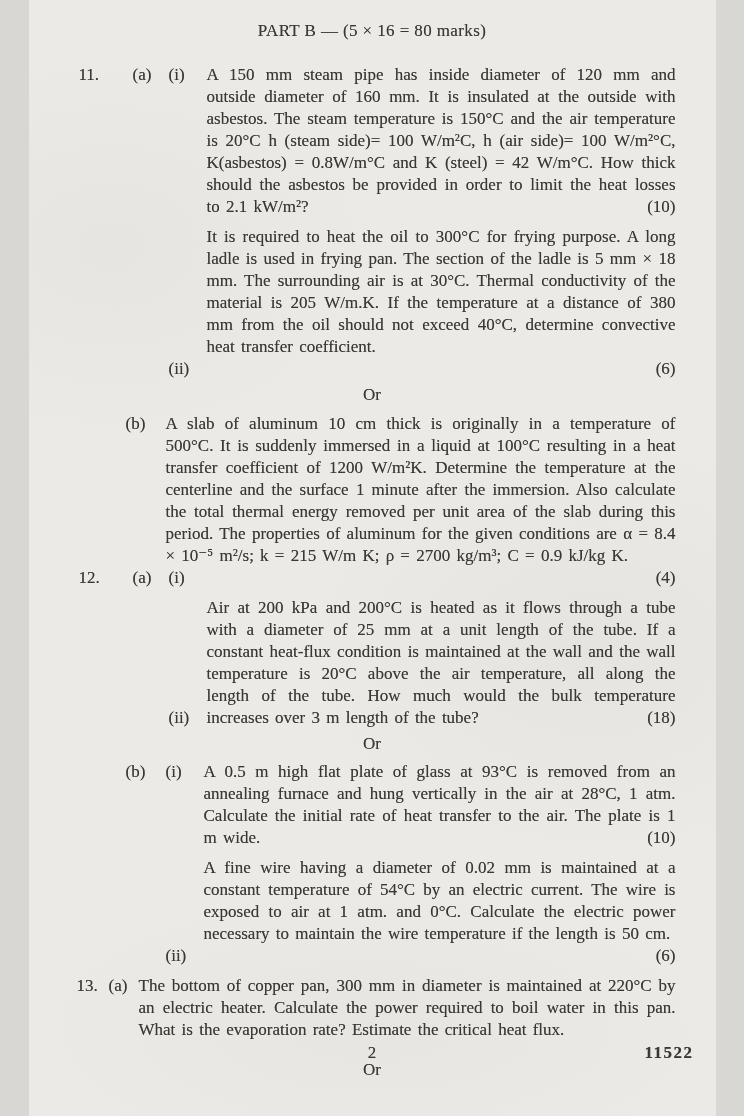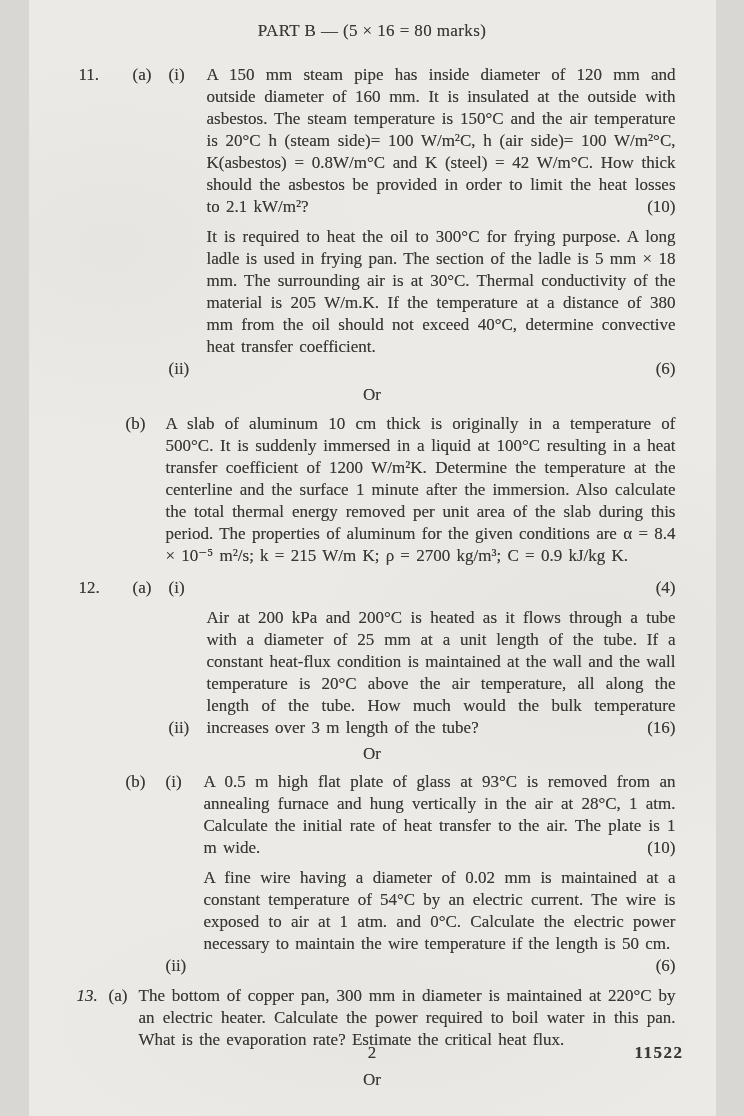--- a/index.html
+++ b/index.html
@@ -15,46 +15,46 @@
       #ebeae6;
     font-family:"Liberation Serif","DejaVu Serif",serif;
     font-size:17px; line-height:22px;
     color:#3a3833;
     text-shadow:0 0 0.5px rgba(58,56,51,0.55);
   }
   .part-header { text-align:center; padding-top:20px; letter-spacing:0.4px; }
   .row { display:flex; padding-right:40px; align-items:flex-start; }
   .col { flex:none; }
   .ml-q   { margin-left:50px; }
-  .ml-q13 { margin-left:48px;font-style:italic; }
+  .ml-q13 { margin-left:48px; }
   .w-num    { width:54px; }
   .w-letter { width:36px; }
   .w-roman  { width:38px; }
   .w-bspacer{ width:47px; }
   .w-bletter{ width:40px; }
   .w13-num   { width:32px; }
   .w13-letter{ width:30px; }
   .qtext { flex:1 1 auto; text-align:justify; word-spacing:2px; }
   .marks-inline { float:right; padding-left:10px; }
   .marks-line   { display:block; text-align:right; }
   .or-sep { text-align:center; }
   .mt-q11    { margin-top:22px; }
   .mt-item   { margin-top:8px;align-items:flex-end; }
   .mt-or1    { margin-top:4px; margin-bottom:7px; }
   .mt-b      { margin-top:6px; }
-  .mt-q12    { margin-top:10px; }
+  .mt-q12    { }
   .mt-or2    { margin-top:4px; margin-bottom:6px; }
   .mt-q13    { margin-top:8px; }
   .mt-or3    { margin-top:18px; }
   .footer-page {
     position:absolute; top:1042px; left:0; width:100%;
     text-align:center;
   }
   .footer-code {
-    position:absolute; top:1042px; right:32px;
+    position:absolute; top:1042px; right:22px;
     font-weight:bold; letter-spacing:1.5px;
   }
 </style>
 </head>
 <body>
 
 <div class="page">
 
   <div class="part-header">PART B — (5 × 16 = 80 marks)</div>
 
@@ -96,21 +96,21 @@
       <span class="marks-inline">(4)</span>
     </div>
   </div>
 
   <div class="row mt-item">
     <span class="col ml-q w-num"></span>
     <span class="col w-letter"></span>
     <span class="col w-roman">(ii)</span>
     <div class="qtext">
       <span>Air at 200 kPa and 200°C is heated as it flows through a tube with a diameter of 25 mm at a unit length of the tube. If a constant heat-flux condition is maintained at the wall and the wall temperature is 20°C above the air temperature, all along the length of the tube. How much would the bulk temperature increases over 3 m length of the tube?</span>
-      <span class="marks-inline">(16)</span>
+      <span class="marks-inline">(18)</span>
     </div>
   </div>
 
   <div class="or-sep mt-or2">Or</div>
 
   <div class="row mt-b">
     <span class="col ml-q w-bspacer"></span>
     <span class="col w-bletter">(b)</span>
     <span class="col w-roman">(i)</span>
     <div class="qtext">

